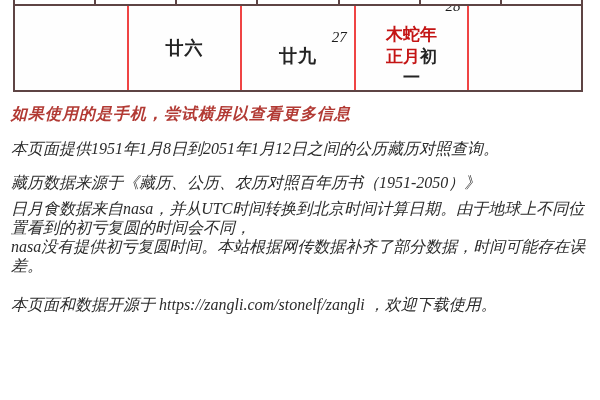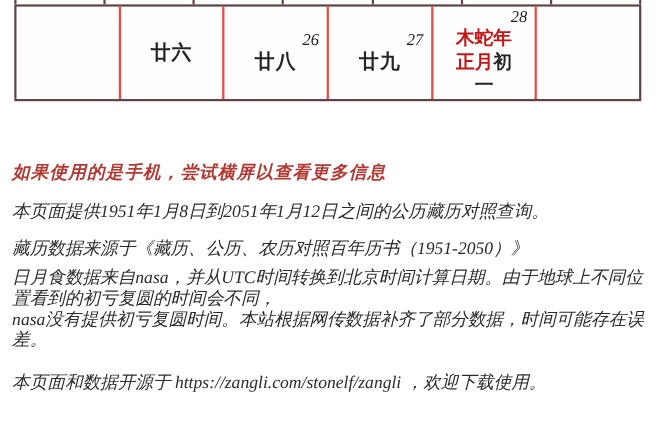--- a/index.html
+++ b/index.html
@@ -30,32 +30,32 @@
   .cell:last-child { border-right:none; }
   .num {
     font-size:15px; font-style:italic; line-height:1.1;
     text-align:right; padding-right:7px; color:#1d1d1d;
   }
   .day {
     font-size:18px; font-weight:bold; text-align:center;
     color:#242424; line-height:1.25; letter-spacing:1px;
   }
   .day-special {
-    width:58px; margin:0 auto; text-align:center;
+    width:58px; margin:10px auto; text-align:center;
     font-size:17px; font-weight:bold; line-height:1.25;
     word-break:break-all;
   }
   .red-txt { color:#c41414; }
   .blk-txt { color:#242424; }
 
   
   .note {
     position:absolute; left:11px;
     font-size:16px; font-style:italic; color:#2b2b2b;
-    line-height:19px; white-space:nowrap;margin-top:44px;
+    line-height:19px; white-space:nowrap;
   }
   .tip { color:#b23a34; font-weight:bold; top:104px; letter-spacing:1px; }
   .p1 { top:139px; }
   .p2 { top:173px; }
   .p3 { top:199px; width:580px; white-space:normal;font-style:italic; }
   .p4 { top:295px; }
   .link { color:#2b2b2b; text-decoration:none; cursor:pointer; }
 </style>
 </head>
 <body>
@@ -75,24 +75,20 @@
     <div class="row">
 
       <div class="cell">
       </div>
 
       <div class="cell">
         <div class="day">廿六</div>
       </div>
 
 
-      <div class="cell">
-        <div class="num">26</div>
-        <div class="day">廿八</div>
-      </div>
 
       <div class="cell">
         <div class="num">27</div>
         <div class="day">廿九</div>
       </div>
 
       <div class="cell">
         <div class="num">28</div>
         <div class="day-special">
           <span class="red-txt">木蛇年正月</span><span class="blk-txt">初一</span>

